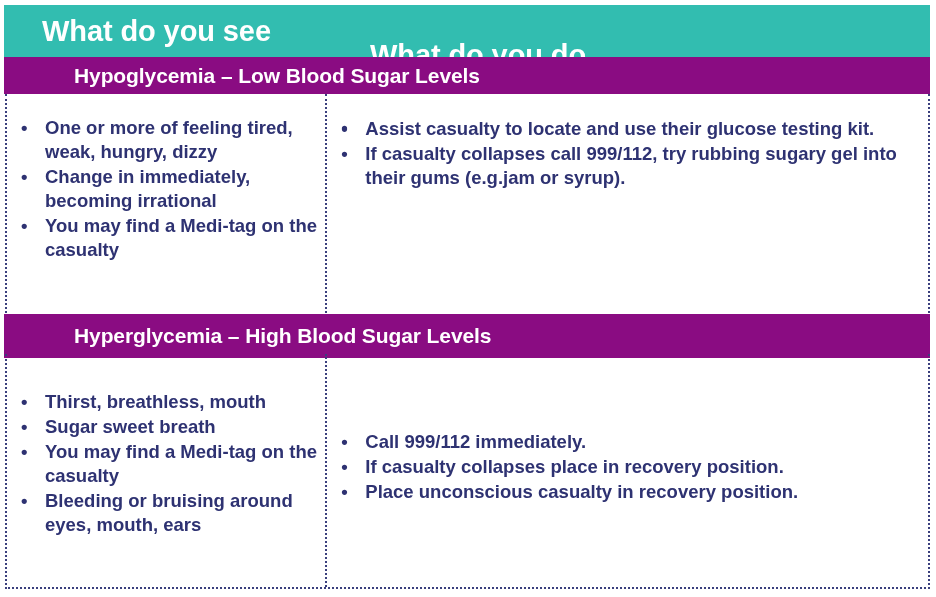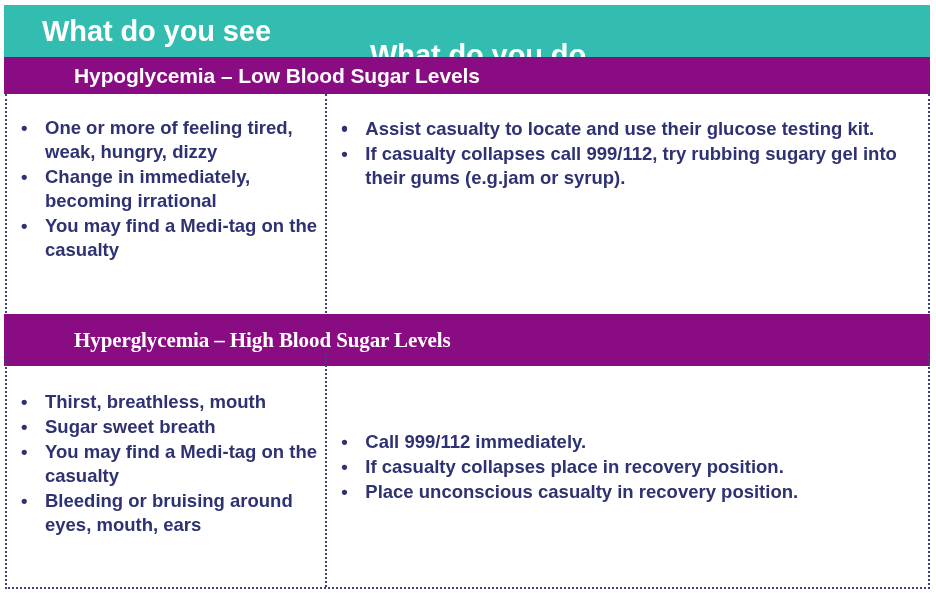--- a/index.html
+++ b/index.html
@@ -33,21 +33,21 @@
   }
   .band-header {
     top: 5px;
     height: 52px;
     background: #32BDB0;
   }
   .band-section {
     background: #8A0C82;
   }
   .band-section-1 { top: 57px;  height: 37px; }
-  .band-section-2 { top: 314px; height: 52px; font-family: Liberation Serif, serif; }
+  .band-section-2 { top: 314px; height: 44px; }
 
   .header-cell {
     color: #ffffff;
     font-size: 29px;
     font-weight: bold;
     letter-spacing: -0.1px;
     white-space: nowrap;
   }
   .header-cell-see { position: absolute; left: 38px; }
   .header-cell-do  { position: absolute; left: 366px; margin-top: 48px; }

